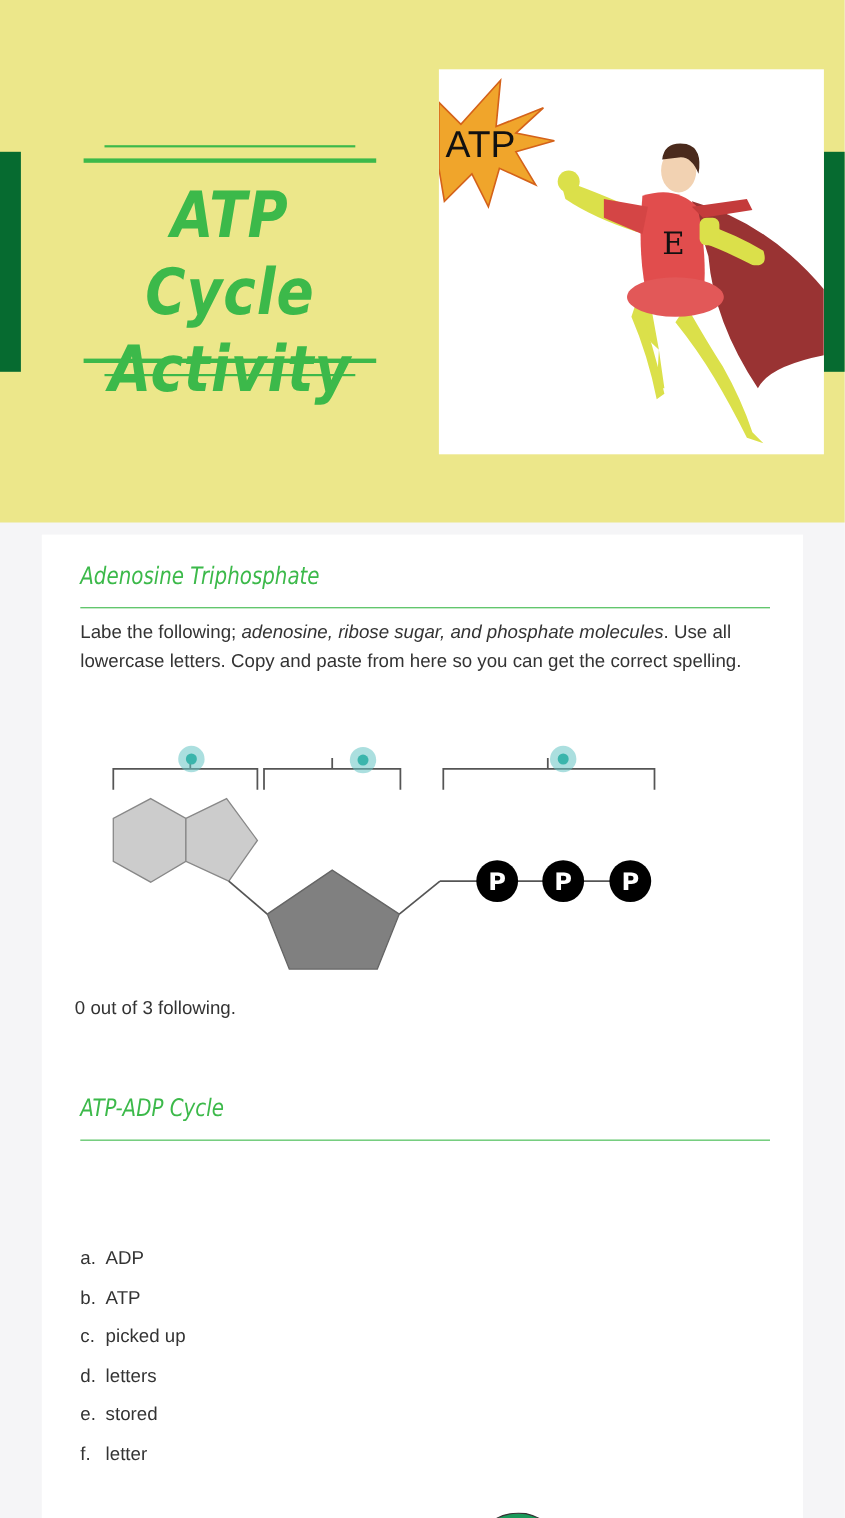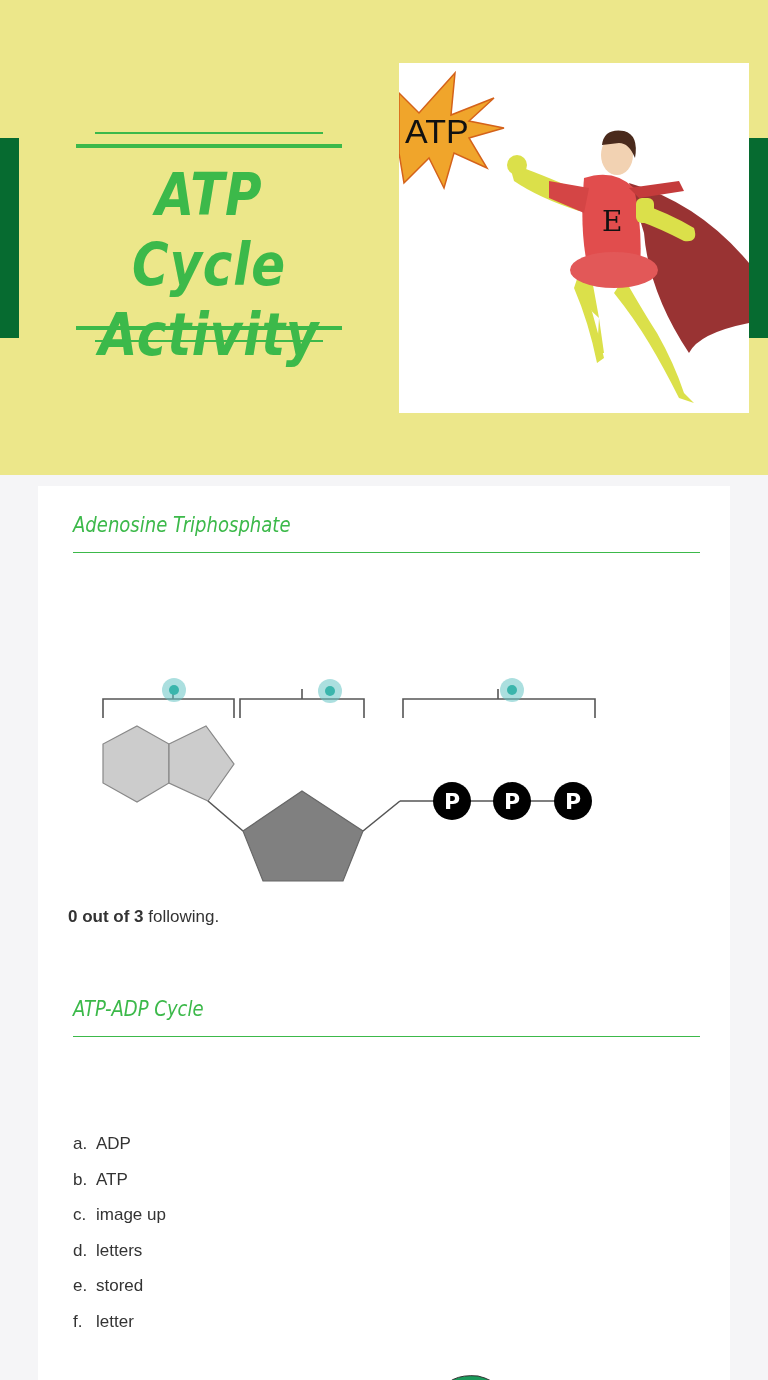--- a/index.html
+++ b/index.html
@@ -71,21 +71,21 @@
       background: rgba(102,196,196,0.55);
       cursor: pointer;
     }
     .hotspot::after {
       content: ""; position: absolute; left: 7px; top: 7px; width: 10px; height: 10px;
       border-radius: 50%; background: #3ab5ac;
     }
     .status {
       position: absolute; left: 30px; top: 421px; font-size: 17px; color: #333;
     }
-    .status b { font-weight: bold; text-align: center; }
+    .status b { font-weight: normal; text-align: center; }
     .list { position: absolute; left: 35px; top: 648px; }
     .list-item {
       height: 35.6px; font-size: 17px; color: #333; display: flex;
     }
     .list-item .letter { width: 23px; }
     .cycle-img { position: absolute; left: 185px; top: 885px; width: 300px; height: 50px; }
   </style>
 </head>
 <body>
 
@@ -130,20 +130,23 @@
     <path d="M203,82 Q205,65 225,68 Q240,72 236,95 Q230,80 220,80 Z" fill="#4a2a1c"></path>
     <path d="M230,125 L280,118 L285,128 L240,135 Z" fill="#c43b3b"></path>
     <text x="203" y="168" font-family="DejaVu Serif, serif" font-size="28" fill="#111">E</text>
   </svg>
 </div>
 
 <div class="card">
 
   <div class="section-title" style="top:26px">Adenosine Triphosphate</div>
   <div class="section-rule" style="top:66px"></div>
+  <div class="para" style="top:76px">
+    <span>Labe the following; </span><em>adenosine, ribose sugar, and phosphate molecules</em><span>. Use all lowercase letters. Copy and paste from here so you can get the correct spelling.</span>
+  </div>
 
   <div class="diagram">
     <svg width="560" height="230" viewBox="0 0 560 230">
       <g stroke="#555" stroke-width="1.6" fill="none">
         <polyline points="15,52 15,33 146,33 146,52"></polyline>
         <polyline points="152,52 152,33 276,33 276,52"></polyline>
         <line x1="214" y1="33" x2="214" y2="23"></line>
         <polyline points="315,52 315,33 507,33 507,52"></polyline>
         <line x1="410" y1="33" x2="410" y2="23"></line>
         <line x1="85" y1="33" x2="85" y2="23"></line>
@@ -182,21 +185,21 @@
     <div class="list-item">
         <span class="letter">a.</span>
         <span>ADP</span>
       </div>
     <div class="list-item">
         <span class="letter">b.</span>
         <span>ATP</span>
       </div>
     <div class="list-item">
         <span class="letter">c.</span>
-        <span>image up</span>
+        <span>picked up</span>
       </div>
     <div class="list-item">
         <span class="letter">d.</span>
         <span>letters</span>
       </div>
     <div class="list-item">
         <span class="letter">e.</span>
         <span>stored</span>
       </div>
     <div class="list-item">

